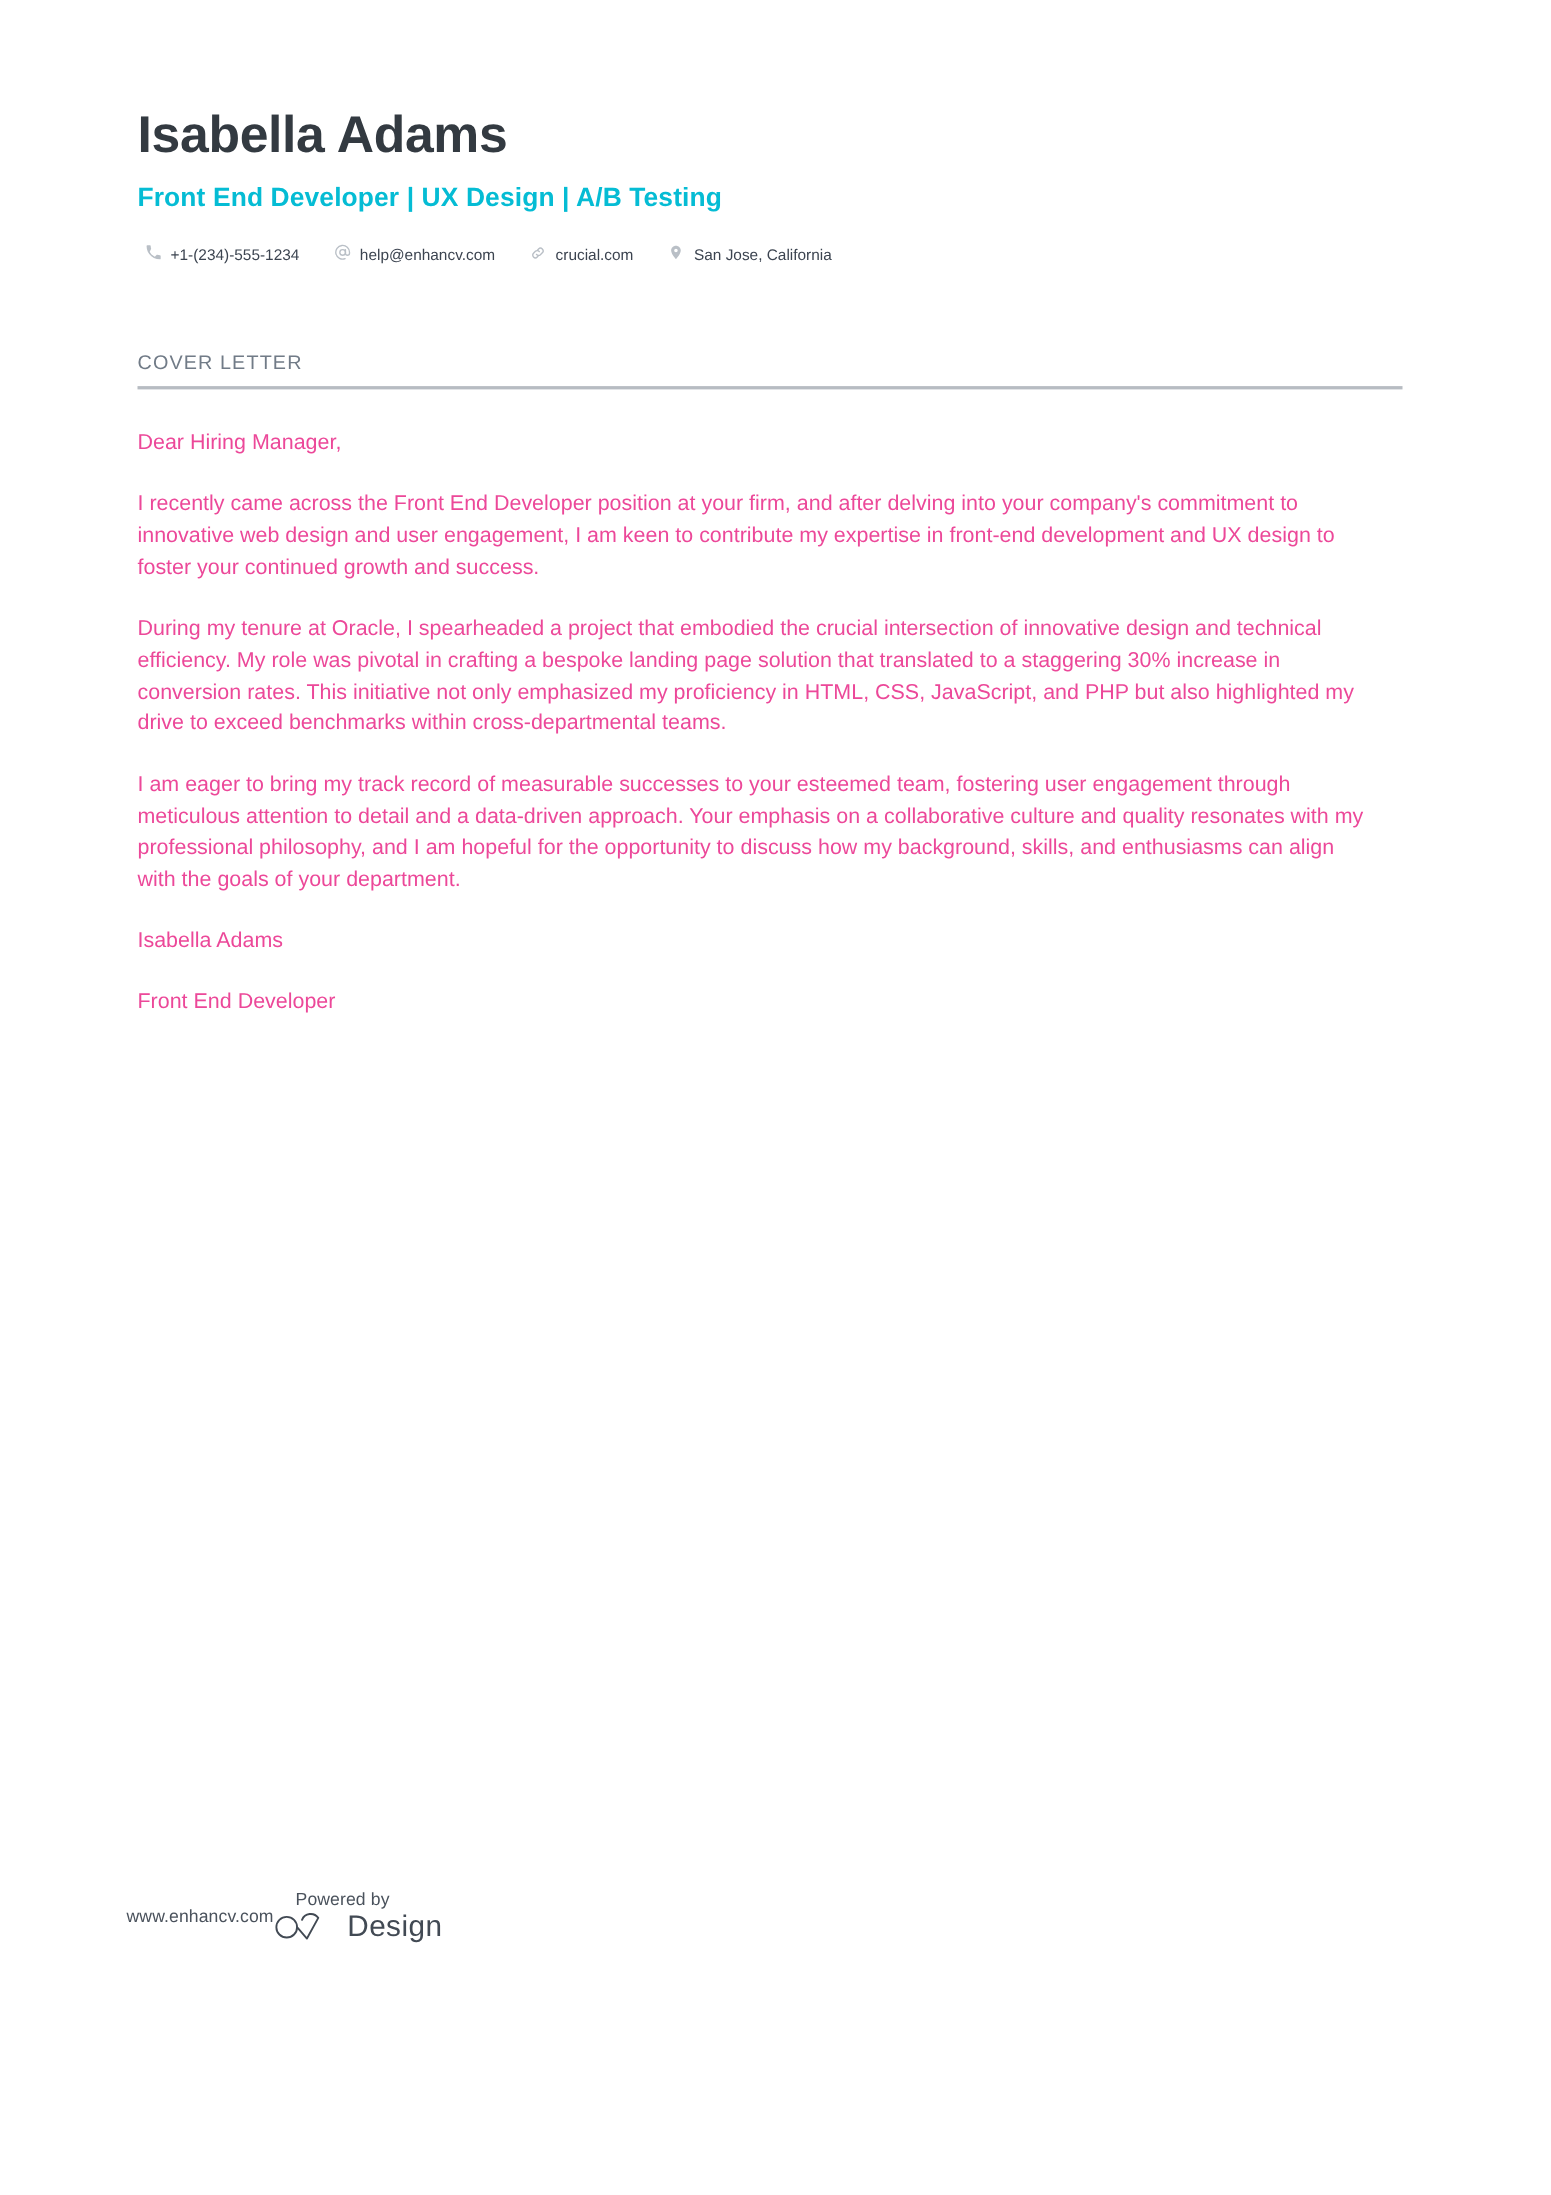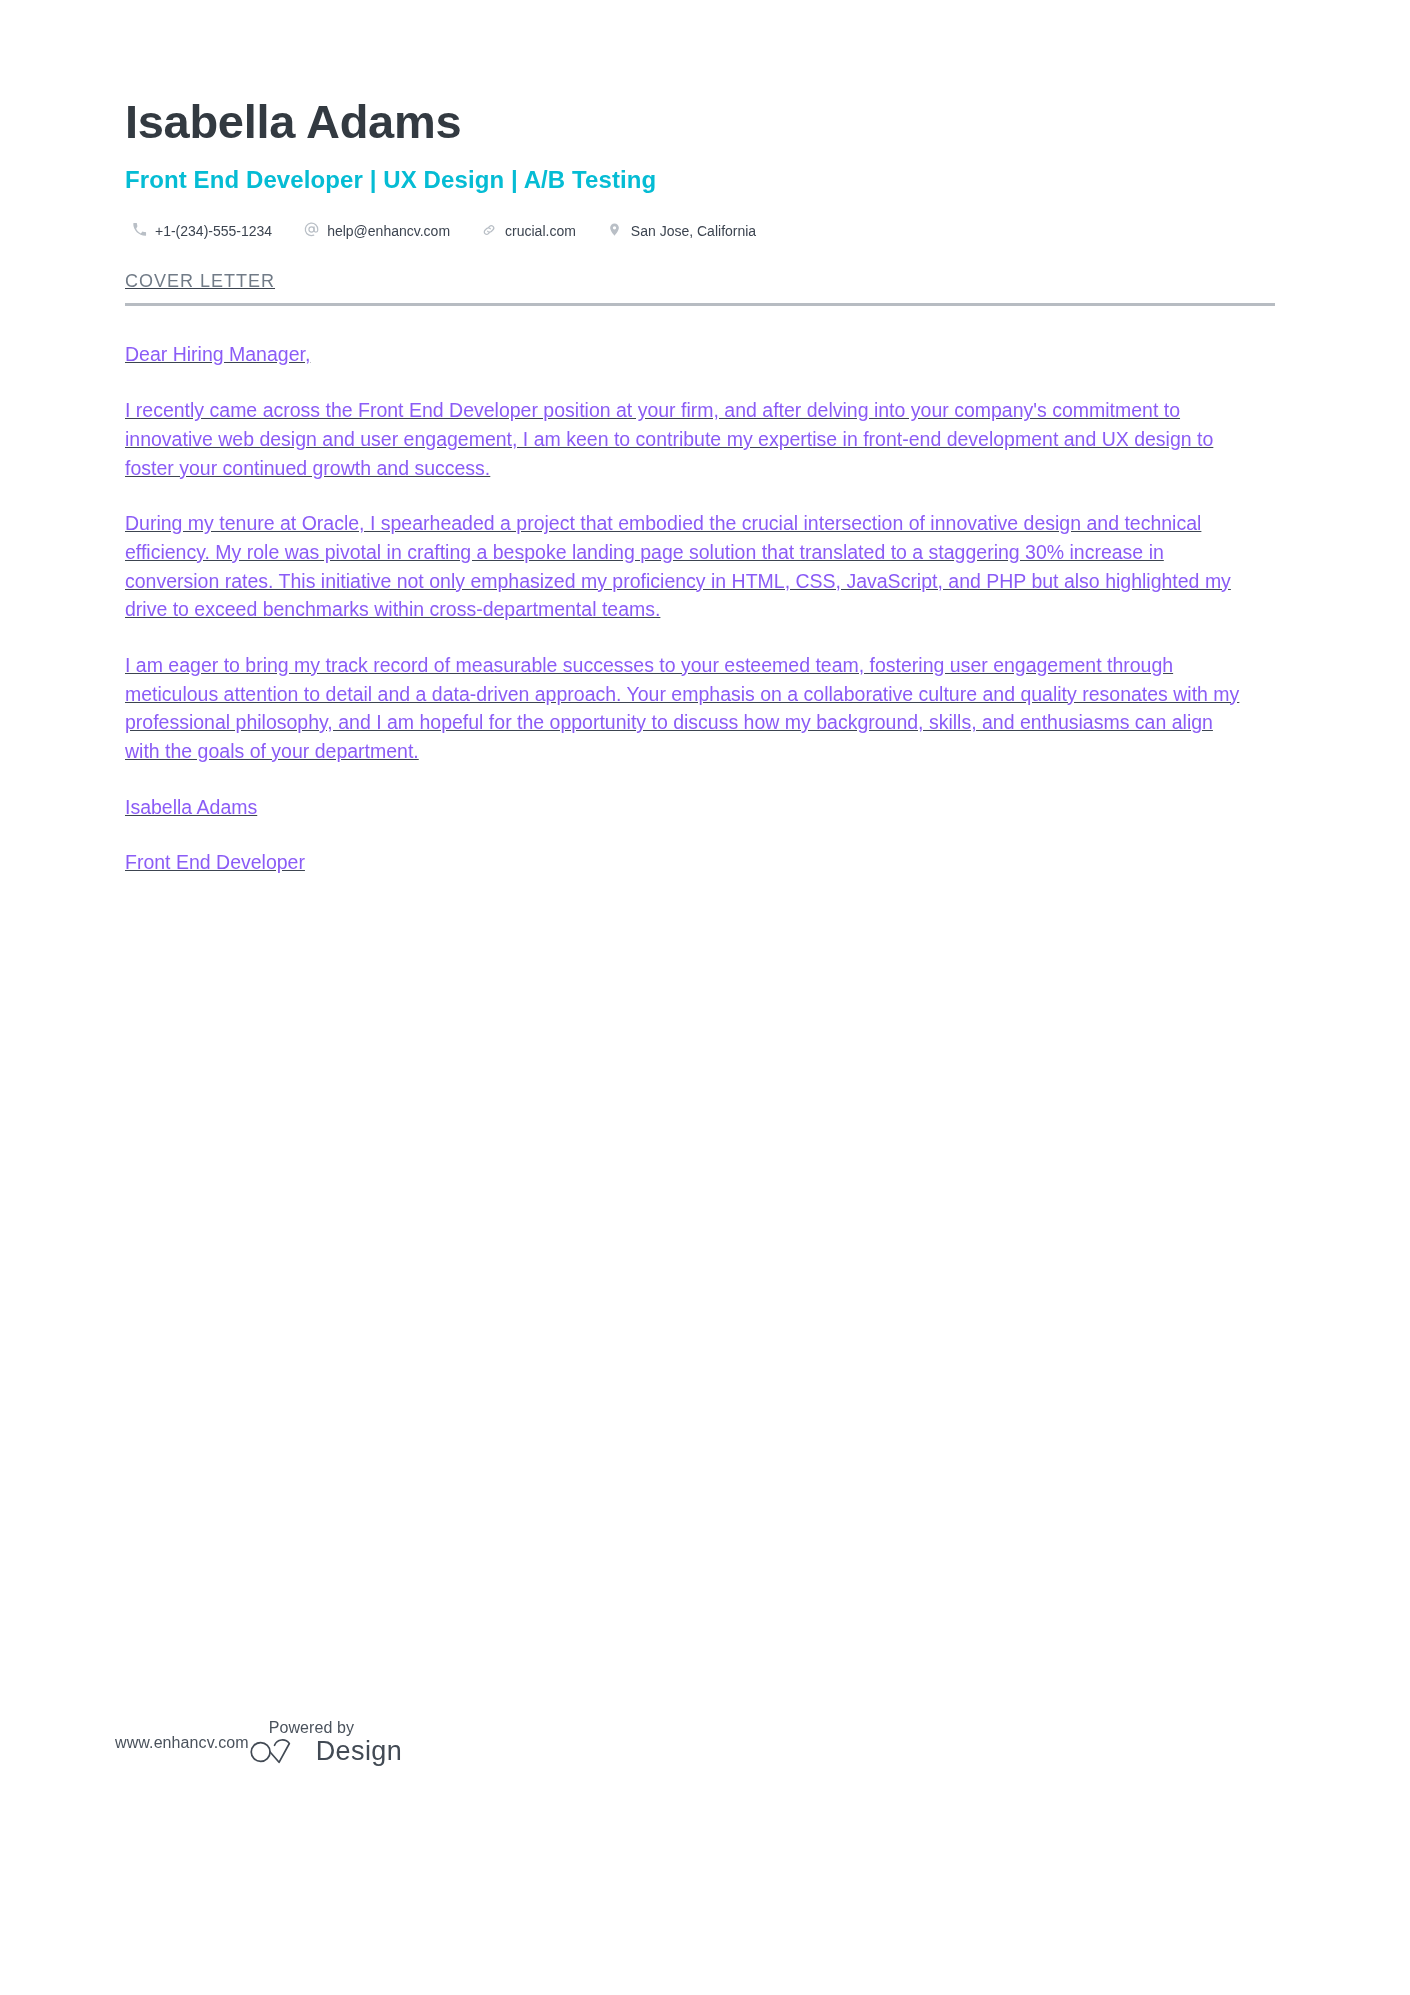--- a/index.html
+++ b/index.html
@@ -72,22 +72,21 @@
     margin-right: 7px;
     color: #b9bfc6;
     flex: 0 0 auto;
   }
   .contact-item .c-icon svg { display: block; }
   .contact-item .c-text { position: relative; top: 1px; }
 
   
   .section {
     padding: 0 125px;
-    margin-top: 32px;
-    text-decoration: underline;
+    margin-top: 80px;
   }
   .section-title {
     font-size: 18px;
     letter-spacing: 1.0px;
     color: #717b87;
     text-transform: uppercase;
     font-weight: 400;
     margin: 0 0 11px 0;
   }
   .section-rule {
@@ -97,21 +96,21 @@
     margin: 0 0 34px 0;
   }
 
   
   .letter {
     width: 1150px;
   }
   .letter p {
     font-size: 19.5px;
     line-height: 1.47;
-    color: #8b5cf6;
+    color: #ec4899;
     margin: 0 0 27px 0;
     max-width: 1120px;
   }
   .letter p.salutation { margin-bottom: 28px; }
   .letter p.closing-line { margin-bottom: 27px; }
   .letter p:last-child { margin-bottom: 0; }
 
   
   .footer {
     position: absolute;

